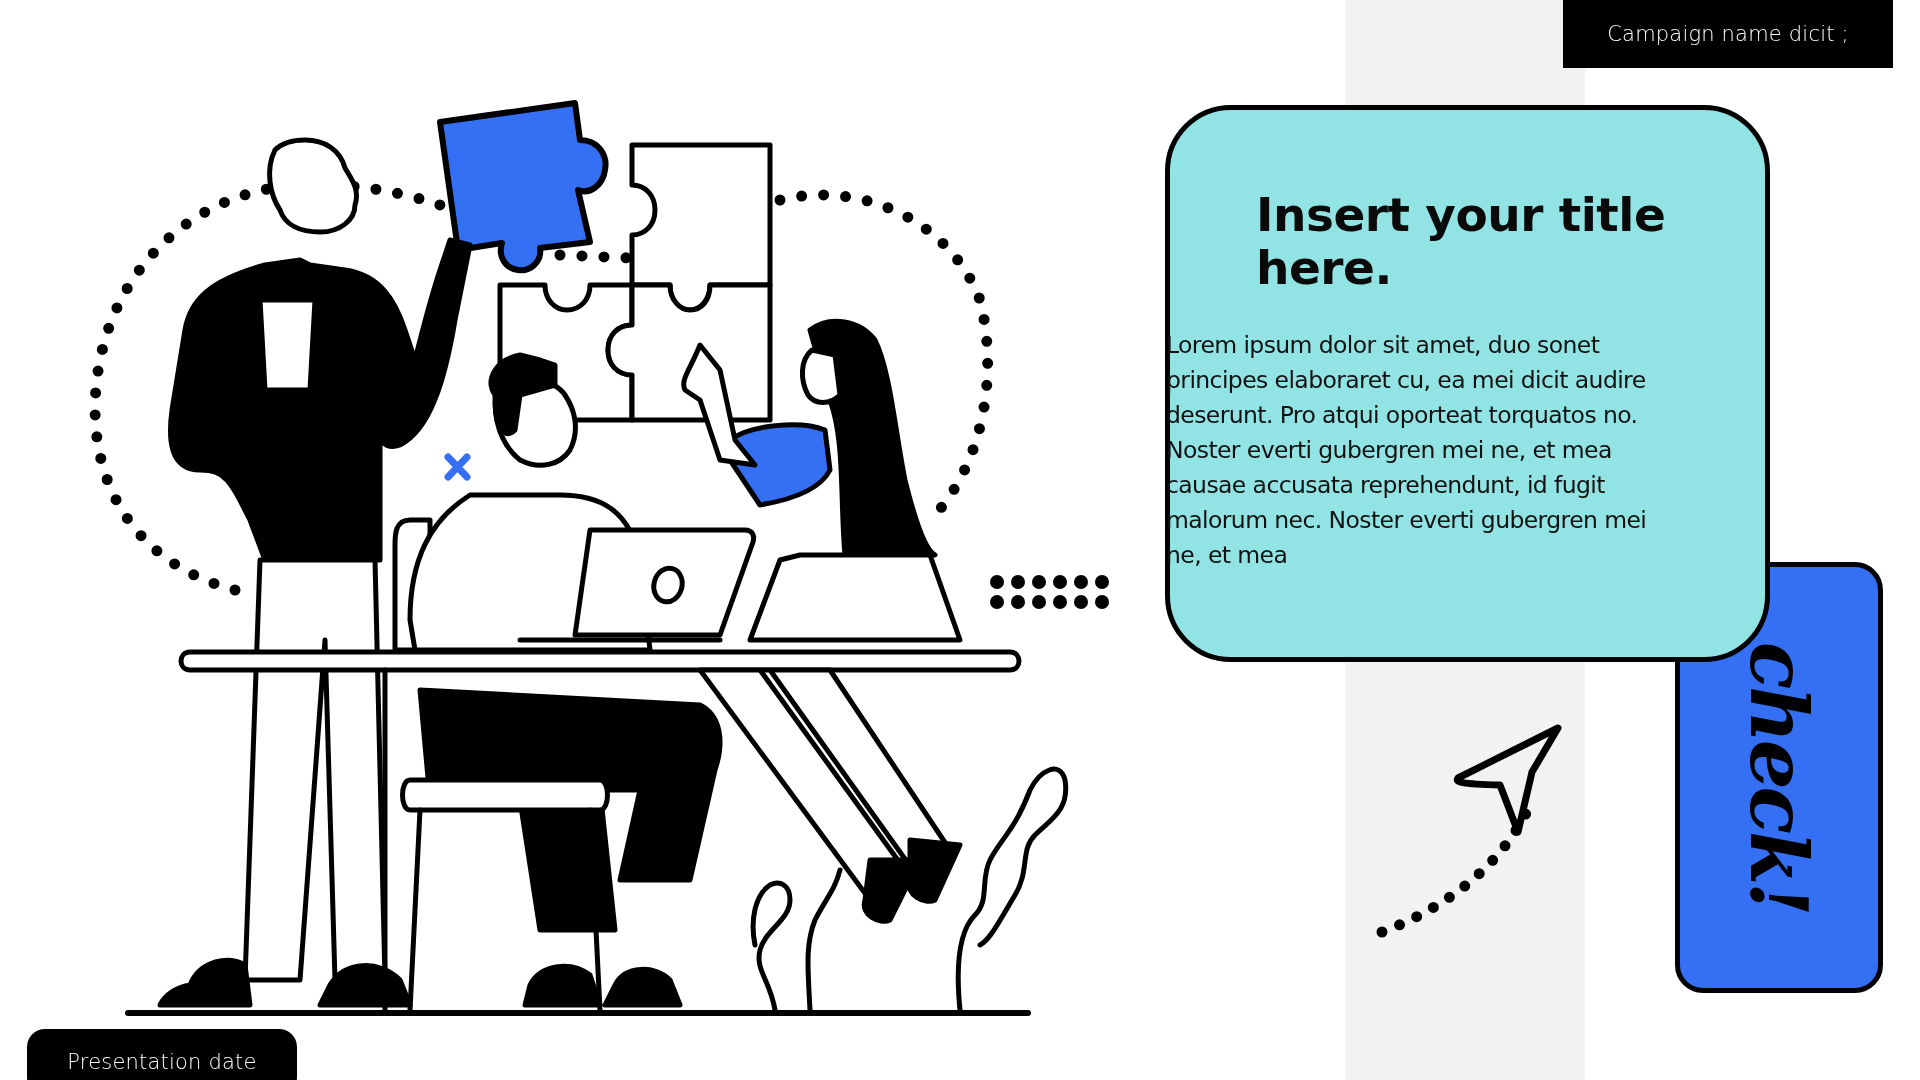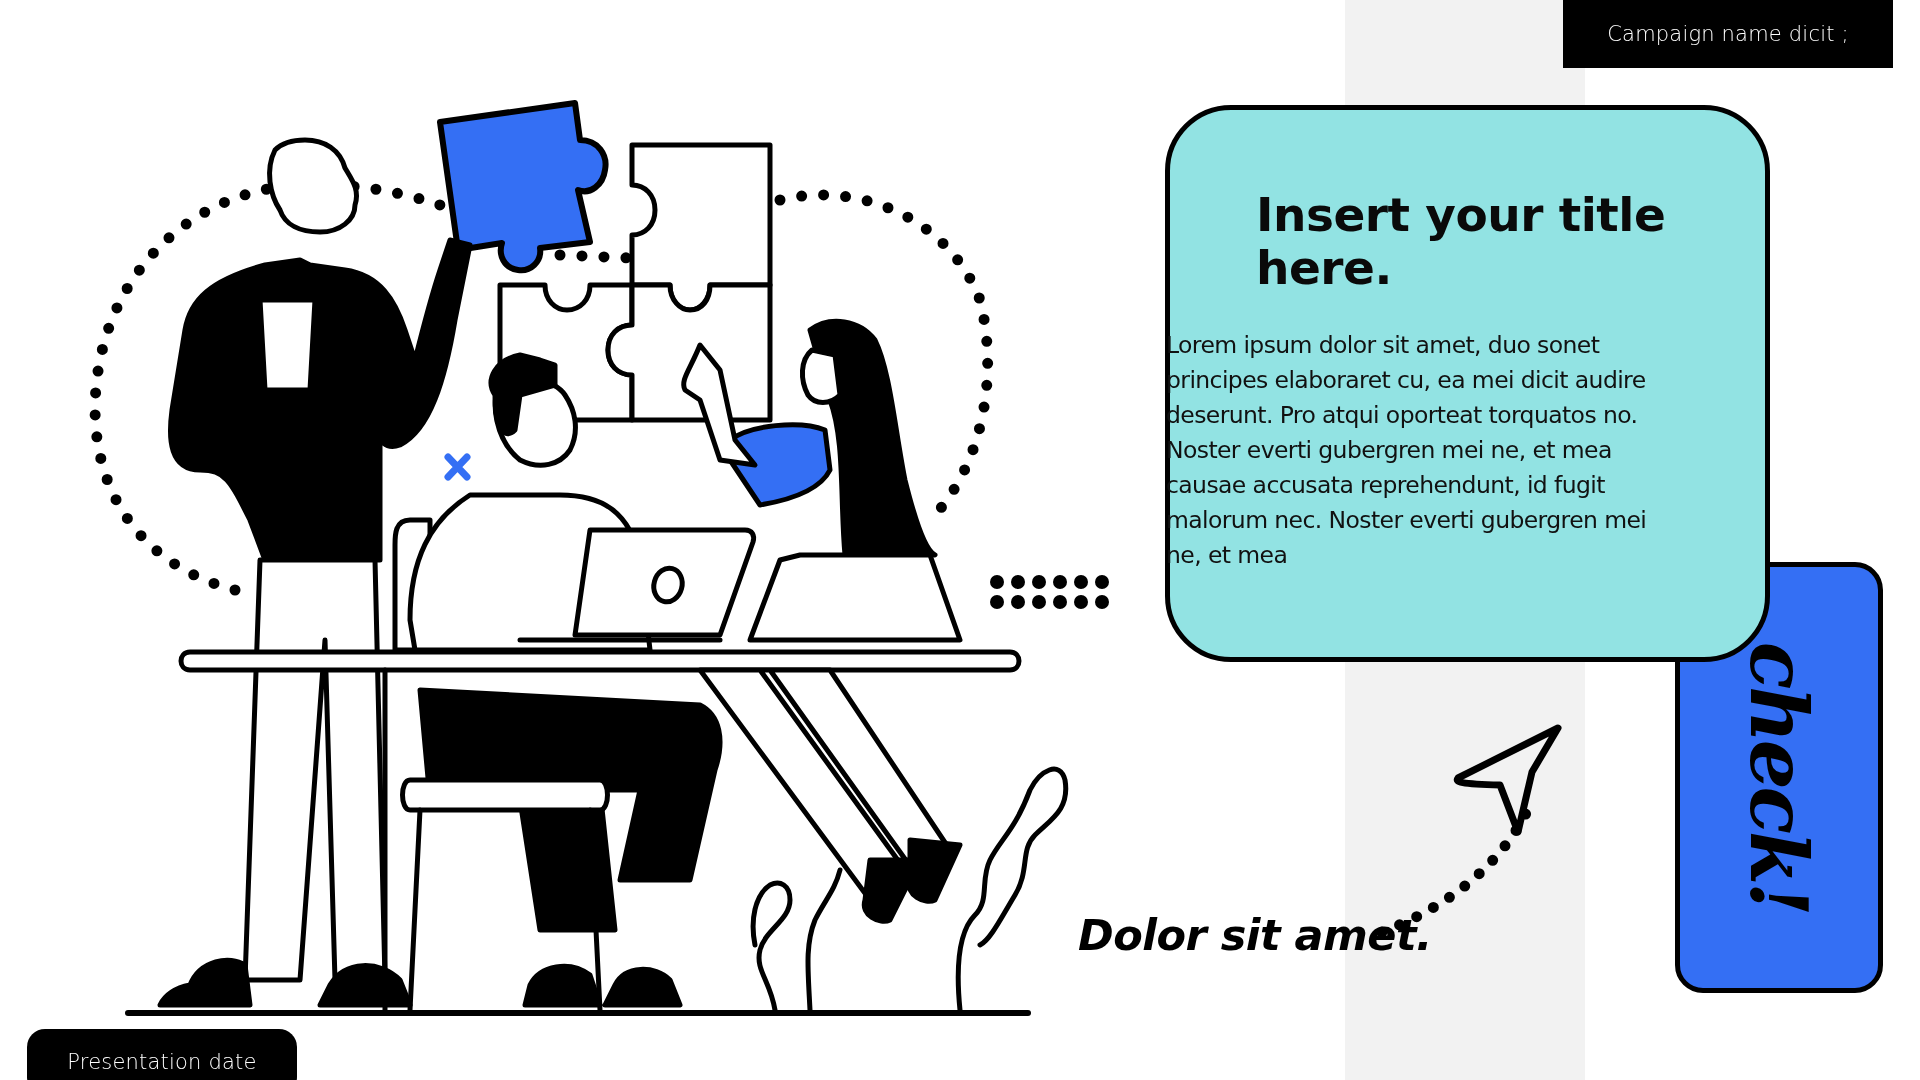--- a/index.html
+++ b/index.html
@@ -110,14 +110,13 @@
 <div class="blue-card"></div>
 <div class="check">
     <span>check!</span>
   </div>
 
 <div class="teal-card"></div>
 <div class="card-title">Insert your title here.</div>
 <div class="card-body">Lorem ipsum dolor sit amet, duo sonet principes elaboraret cu, ea mei dicit audire deserunt. Pro atqui oporteat torquatos no. Noster everti gubergren mei ne, et mea causae accusata reprehendunt, id fugit malorum nec. Noster everti gubergren mei ne, et mea</div>
 
 <div class="caption">
-  <div>Dolor sit amet.</div>
 </div>
 
 </body></html>

